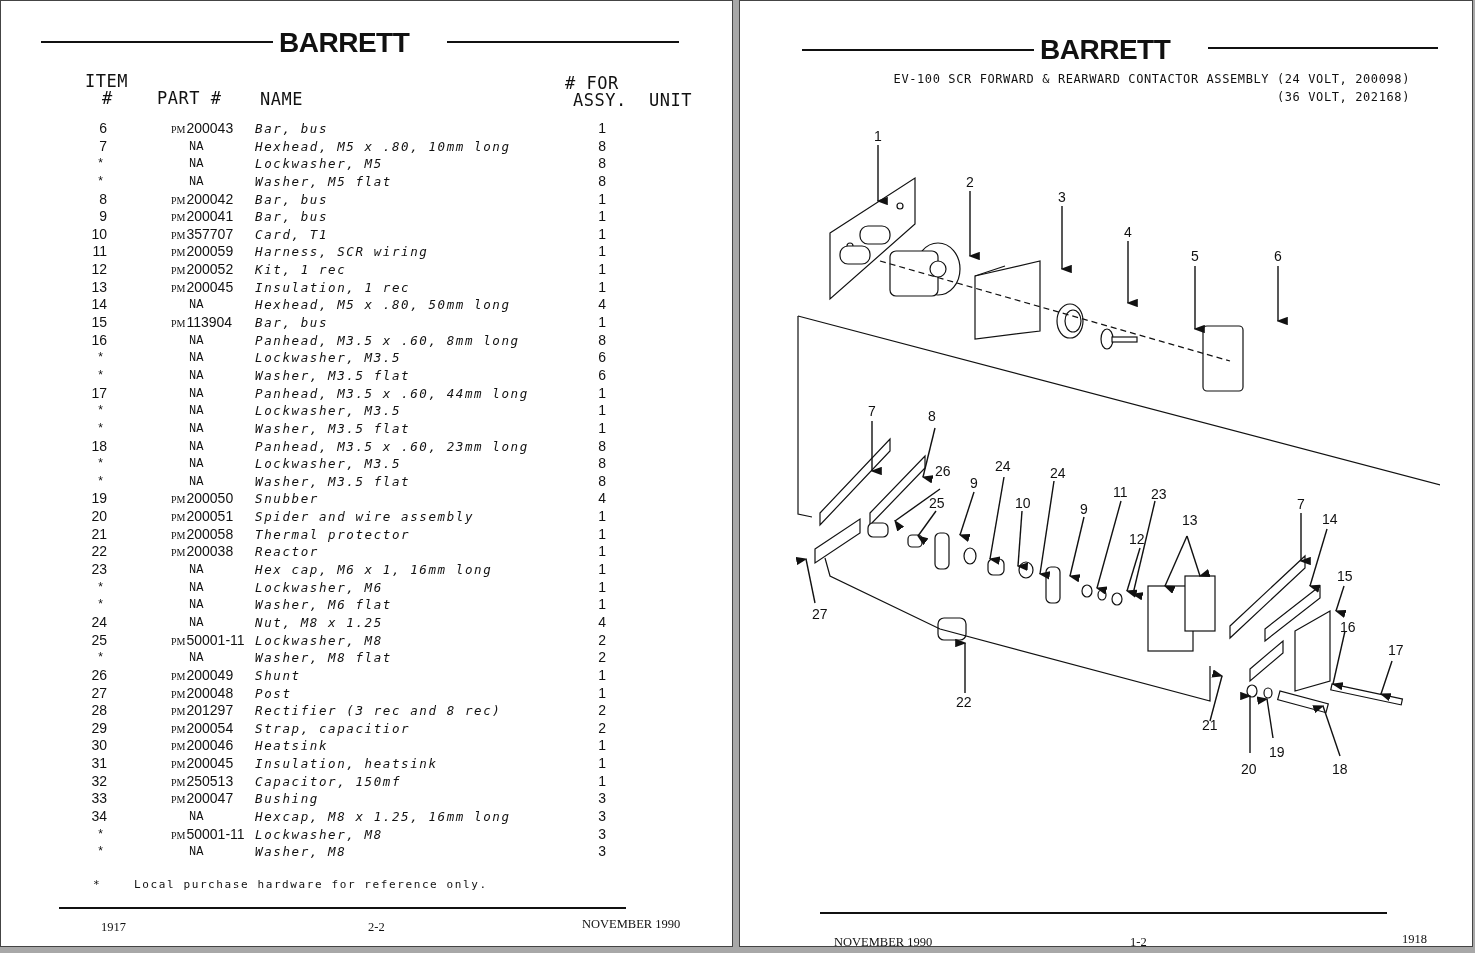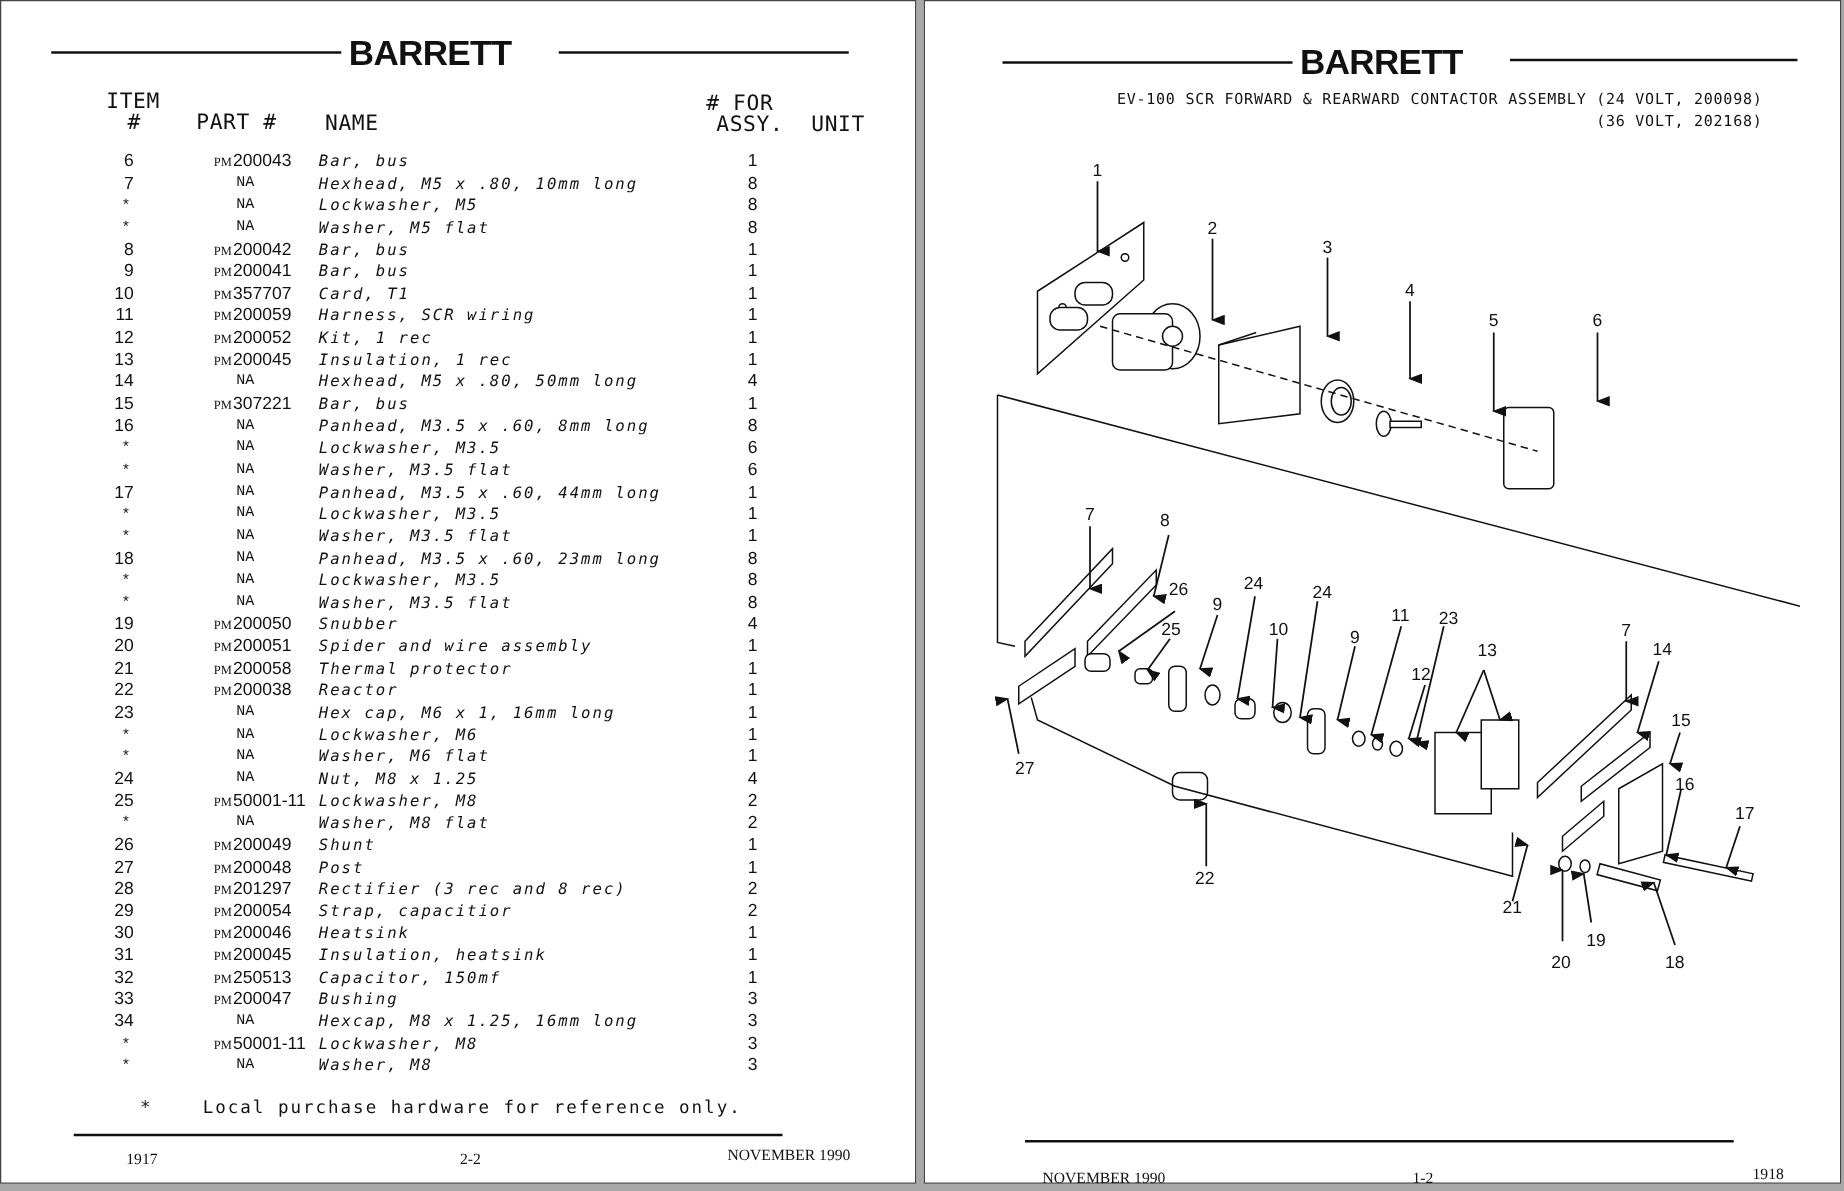--- a/index.html
+++ b/index.html
@@ -24,21 +24,21 @@
     .parts { position: absolute; left: 80px; top: 119px; width: 560px; }
     .row { position: relative; height: 17.65px; font-size: 12.5px; line-height: 17.65px; white-space: nowrap; }
     .row .item { position: absolute; left: 0; width: 26px; text-align: right; font-family: "Liberation Sans", sans-serif; font-size: 14px; }
     .row .item.star { width: 22px; font-size: 12px; }
     .row .part { position: absolute; left: 44px; font-family: "Liberation Sans", sans-serif; font-size: 14px; }
     .row .part .pm { font-family: "Liberation Serif", serif; font-size: 10px; margin-right: 1px; margin-left: 46px; }
     .row .part.na { left: 61px; font-size: 12px; font-family: Liberation Mono, monospace; }
     .row .name { position: absolute; left: 174px; font-size: 12.5px; letter-spacing: 1.6px; font-style: italic; }
     .row .qty { position: absolute; left: 505px; width: 20px; text-align: right; font-family: "Liberation Sans", sans-serif; font-size: 14px; }
 
-    .footnote { position: absolute; left: 111px; top: 877px; font-size: 14px; letter-spacing: 1.6px; white-space: pre; }
+    .footnote { position: absolute; left: 92px; top: 877px; font-size: 11px; letter-spacing: 1.6px; white-space: pre; }
     .foot-line { position: absolute; height: 2px; background: #111; }
     .foot-text { position: absolute; font-family: "Liberation Serif", serif; font-weight: normal; font-size: 12.5px; margin-left: 20px; }
 
     .sub-title { position: absolute; right: 62px; font-size: 12px; letter-spacing: 0.6px; text-align: right; white-space: nowrap; }
 
     .diagram { position: absolute; left: 50px; top: 120px; width: 650px; height: 670px; }
     .callout { font-family: "Liberation Sans", sans-serif; font-size: 14px; fill: #111; }
   </style>
 </head>
 <body>
@@ -118,21 +118,21 @@
         <span class="qty">1</span>
       </div>
       <div class="row">
         <span class="item">14</span>
         <span class="part na"><span class="pm"></span><span>NA</span></span>
         <span class="name">Hexhead, M5 x .80, 50mm long</span>
         <span class="qty">4</span>
       </div>
       <div class="row">
         <span class="item">15</span>
-        <span class="part"><span class="pm">PM</span><span>307221</span></span>
+        <span class="part"><span class="pm">PM</span><span>113904</span></span>
         <span class="name">Bar, bus</span>
         <span class="qty">1</span>
       </div>
       <div class="row">
         <span class="item">16</span>
         <span class="part na"><span class="pm"></span><span>NA</span></span>
         <span class="name">Panhead, M3.5 x .60, 8mm long</span>
         <span class="qty">8</span>
       </div>
       <div class="row">

